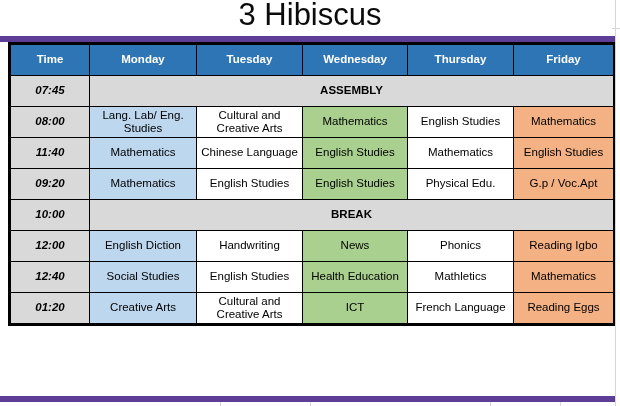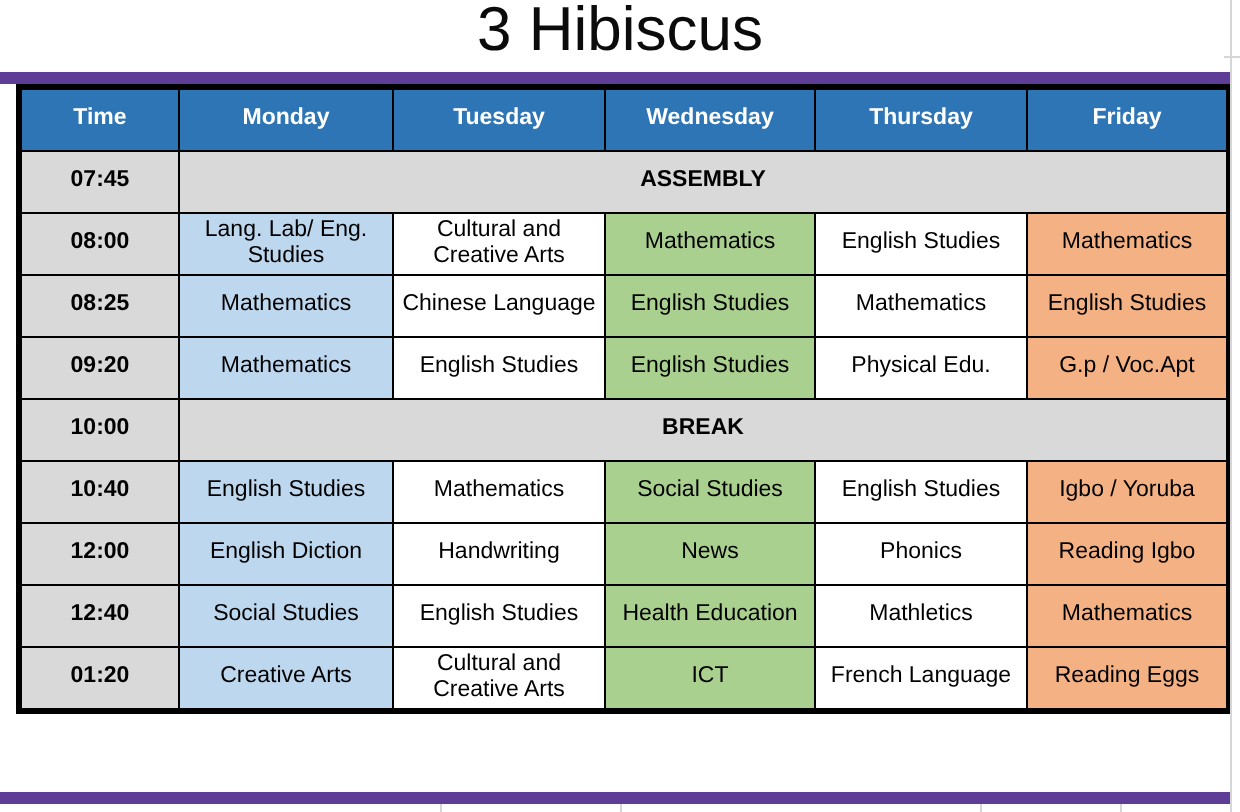--- a/index.html
+++ b/index.html
@@ -52,20 +52,21 @@
     color:#ffffff;
     font-weight:bold;
     height:30px;
     font-size:11.5px;
   }
   td.c-time{
     background:#d9d9d9;
     font-weight:bold;
     font-size:10.5px;
     height:30px;
+    font-style:italic;
   }
   td.c-span{
     background:#d9d9d9;
     font-weight:bold;
     font-size:11.5px;
   }
   td.c-mon{background:#bdd7ee;}
   td.c-tue{background:#ffffff;margin-left:23px;}
   td.c-wed{background:#a9d08e;}
   td.c-thu{background:#ffffff;}
@@ -117,21 +118,21 @@
     <tr class="datarow">
       <td class="c-time">08:00</td>
       <td class="c-mon">Lang. Lab/ Eng. Studies</td>
       <td class="c-tue">Cultural and Creative Arts</td>
       <td class="c-wed">Mathematics</td>
       <td class="c-thu">English Studies</td>
       <td class="c-fri">Mathematics</td>
     </tr>
 
     <tr class="datarow">
-      <td class="c-time">08:25</td>
+      <td class="c-time">11:40</td>
       <td class="c-mon">Mathematics</td>
       <td class="c-tue">Chinese Language</td>
       <td class="c-wed">English Studies</td>
       <td class="c-thu">Mathematics</td>
       <td class="c-fri">English Studies</td>
     </tr>
 
     <tr class="datarow">
       <td class="c-time">09:20</td>
       <td class="c-mon">Mathematics</td>
@@ -139,28 +140,20 @@
       <td class="c-wed">English Studies</td>
       <td class="c-thu">Physical Edu.</td>
       <td class="c-fri">G.p / Voc.Apt</td>
     </tr>
 
     <tr class="datarow">
       <td class="c-time">10:00</td>
       <td class="c-span" colspan="5">BREAK</td>
     </tr>
 
-    <tr class="datarow">
-      <td class="c-time">10:40</td>
-      <td class="c-mon">English Studies</td>
-      <td class="c-tue">Mathematics</td>
-      <td class="c-wed">Social Studies</td>
-      <td class="c-thu">English Studies</td>
-      <td class="c-fri">Igbo / Yoruba</td>
-    </tr>
 
 
     <tr class="datarow">
       <td class="c-time">12:00</td>
       <td class="c-mon">English Diction</td>
       <td class="c-tue">Handwriting</td>
       <td class="c-wed">News</td>
       <td class="c-thu">Phonics</td>
       <td class="c-fri">Reading Igbo</td>
     </tr>

